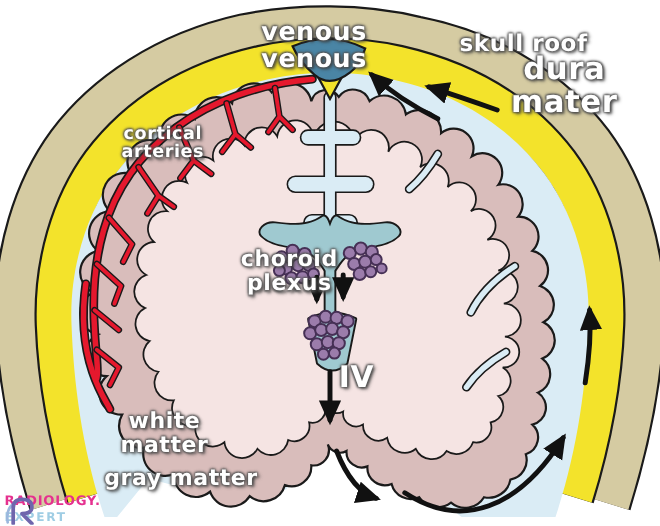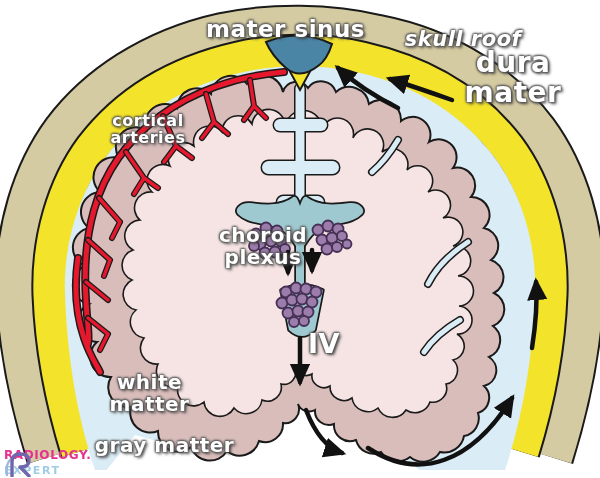--- a/index.html
+++ b/index.html
@@ -4,28 +4,28 @@
 <style>
   html,body{margin:0;padding:0;background:#fff;}
   .stage{position:relative;width:600px;height:478px;background:#fff;overflow:hidden;
          font-family:"DejaVu Sans","Liberation Sans",sans-serif;}
   .stage svg{position:absolute;left:0;top:0;}
   .label{position:absolute;color:#fff;font-weight:bold;text-align:center;line-height:1.08;
          letter-spacing:.5px;
          text-shadow:-1px -1px 2px rgba(85,85,85,.85),1px -1px 2px rgba(85,85,85,.85),
                      -1px 1px 2px rgba(85,85,85,.85),2px 2px 3px rgba(60,60,60,.9);}
   .lbl-venous{left:203px;top:17px;width:165px;font-size:23px;}
-  .lbl-skull{left:402px;top:28px;width:122px;font-size:21px;font-style:italic;}
+  .lbl-skull{left:415px;top:28px;width:122px;font-size:21px;}
   .lbl-dura{left:448px;top:48px;width:130px;font-size:28px;}
   .lbl-cortical{left:94px;top:112px;width:108px;font-size:16px;}
   .lbl-choroid{left:168px;top:225px;width:102px;font-size:20px;margin-left:44px;}
   .lbl-subarach{left:452px;top:221px;width:145px;font-size:18px;}
   .lbl-iv{left:300px;top:296px;width:48px;font-size:27px;margin-top:33px;}
   .lbl-white{left:102px;top:372px;width:95px;font-size:20px;}
-  .lbl-gray{left:92px;top:424px;width:145px;font-size:20px;margin-top:11px;}
+  .lbl-gray{left:92px;top:424px;width:145px;font-size:20px;}
   .logo{position:absolute;left:4px;top:449px;display:flex;align-items:center;gap:3px;}
   .logo-text{display:flex;flex-direction:column;line-height:1;}
   .logo-brand{color:var(--logo_brand,#e5318f);font-weight:bold;font-size:12px;letter-spacing:.6px;}
   .logo-suffix{color:var(--logo_suffix,#9fcde4);font-weight:bold;font-size:11px;letter-spacing:1.6px;margin-top:4px;}
 </style>
 </head>
 <body>
 
 <div class="stage">
 
@@ -165,21 +165,21 @@
       <path d="M312,250 L312,270" marker-end="url(#ah)"></path>
       <path d="M300,338 L300,382" marker-end="url(#ah)"></path>
       <path d="M306,410 Q320,446 342,453" marker-end="url(#ah)"></path>
       <path d="M368,448 C420,482 472,462 512,398" marker-end="url(#ah)"></path>
       <path d="M532,348 Q538,310 536,282" marker-end="url(#ah)"></path>
       <path d="M452,100 Q418,88 390,79" marker-end="url(#ah)"></path>
       <path d="M398,108 Q362,90 338,68" marker-end="url(#ah)"></path>
     </g>
   </svg>
 
-  <div class="label lbl-venous">mater sinus</div>
+  <div class="label lbl-venous">venous venous</div>
   <div class="label lbl-skull">skull roof</div>
   <div class="label lbl-dura">dura mater</div>
   <div class="label lbl-cortical">cortical arteries</div>
   <div class="label lbl-choroid">choroid plexus</div>
   <div class="label lbl-iv">IV</div>
   <div class="label lbl-white">white matter</div>
   <div class="label lbl-gray">gray matter</div>
 
   <div class="logo">
     <svg width="28" height="28" viewBox="0 0 28 28">

